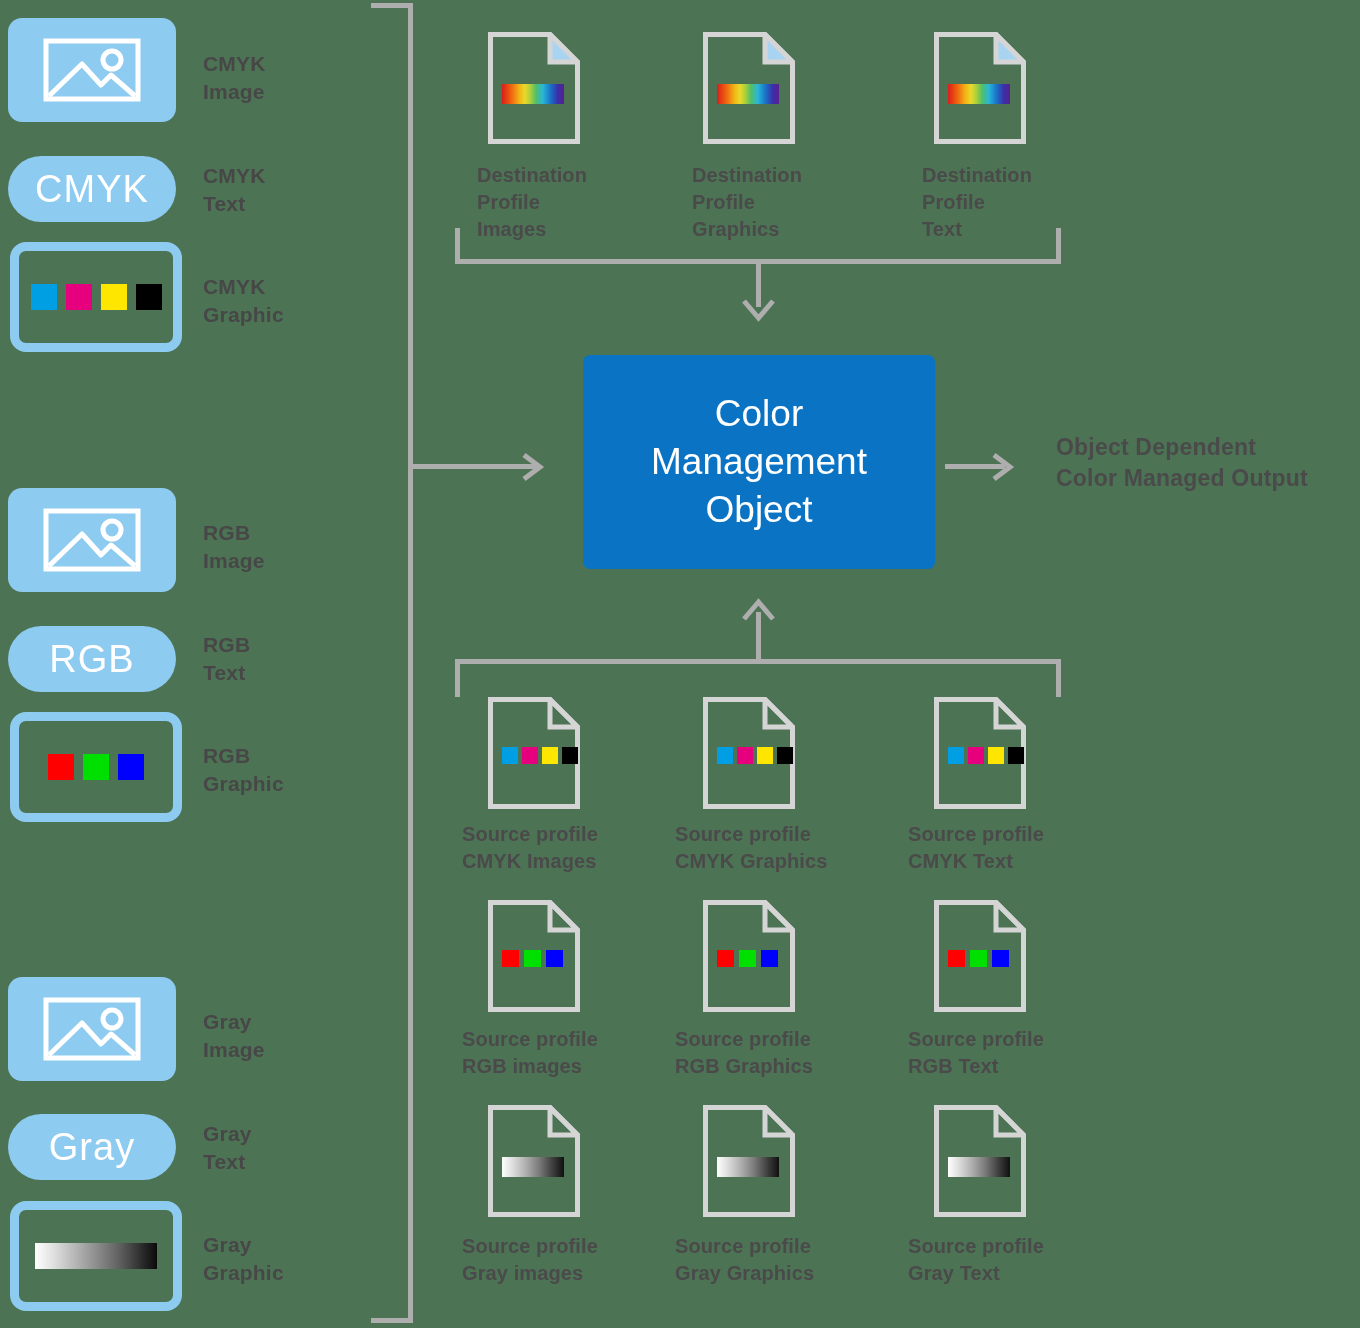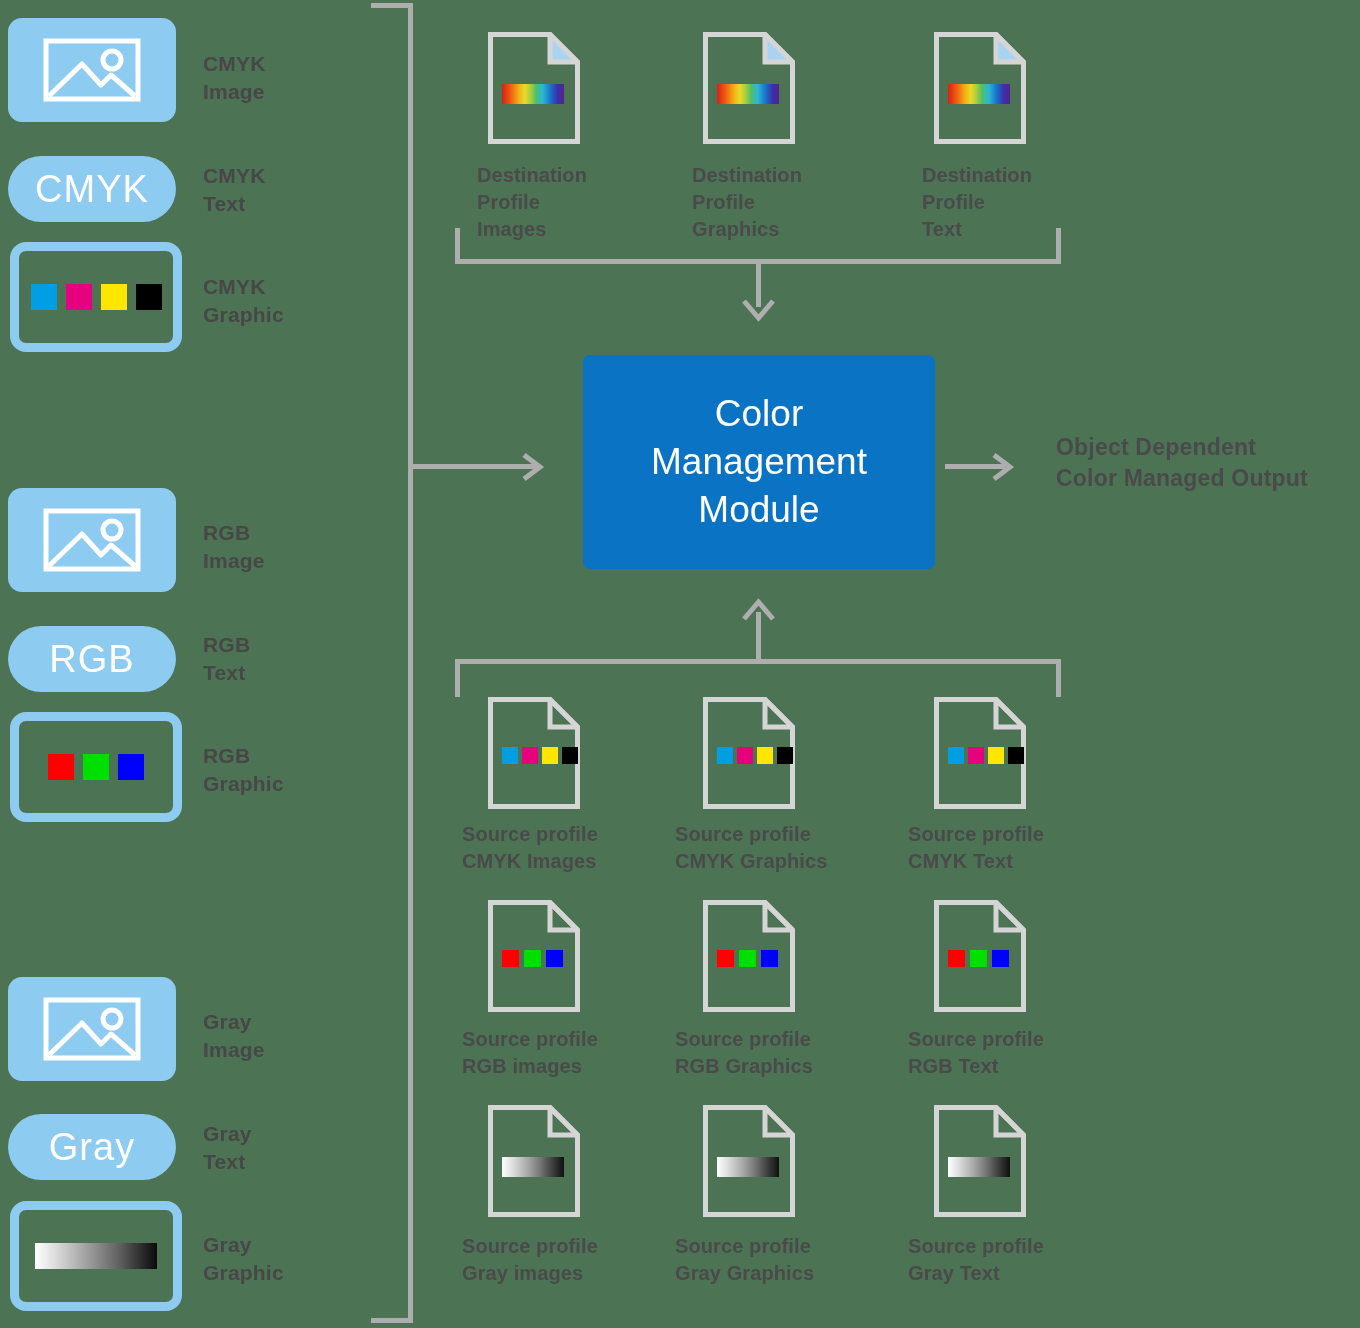--- a/index.html
+++ b/index.html
@@ -218,21 +218,21 @@
     </svg>
     <span class="doc-bar rainbow"></span>
   </div>
   <div class="doc-label" style="left:922px;top:162px;">Destination
 Profile
 Text</div>
 
   <div class="cmm">
     <span>Color
 Management
-Module</span>
+Object</span>
   </div>
 
   <div class="output-label">Object Dependent
 Color Managed Output</div>
 
   <div class="doc" style="left:488px;top:697px;">
     <svg width="92" height="112" viewBox="0 0 92 112">
       <path d="M2.5 2.5 L62 2.5 L89.5 30 L89.5 109.5 L2.5 109.5 Z" fill="none" stroke="#d5d5d5" stroke-width="5"></path>
       <path d="M62 2.5 L89.5 30 L62 30 Z" fill="none" stroke="#d5d5d5" stroke-width="5" stroke-linejoin="miter"></path>
     </svg>

